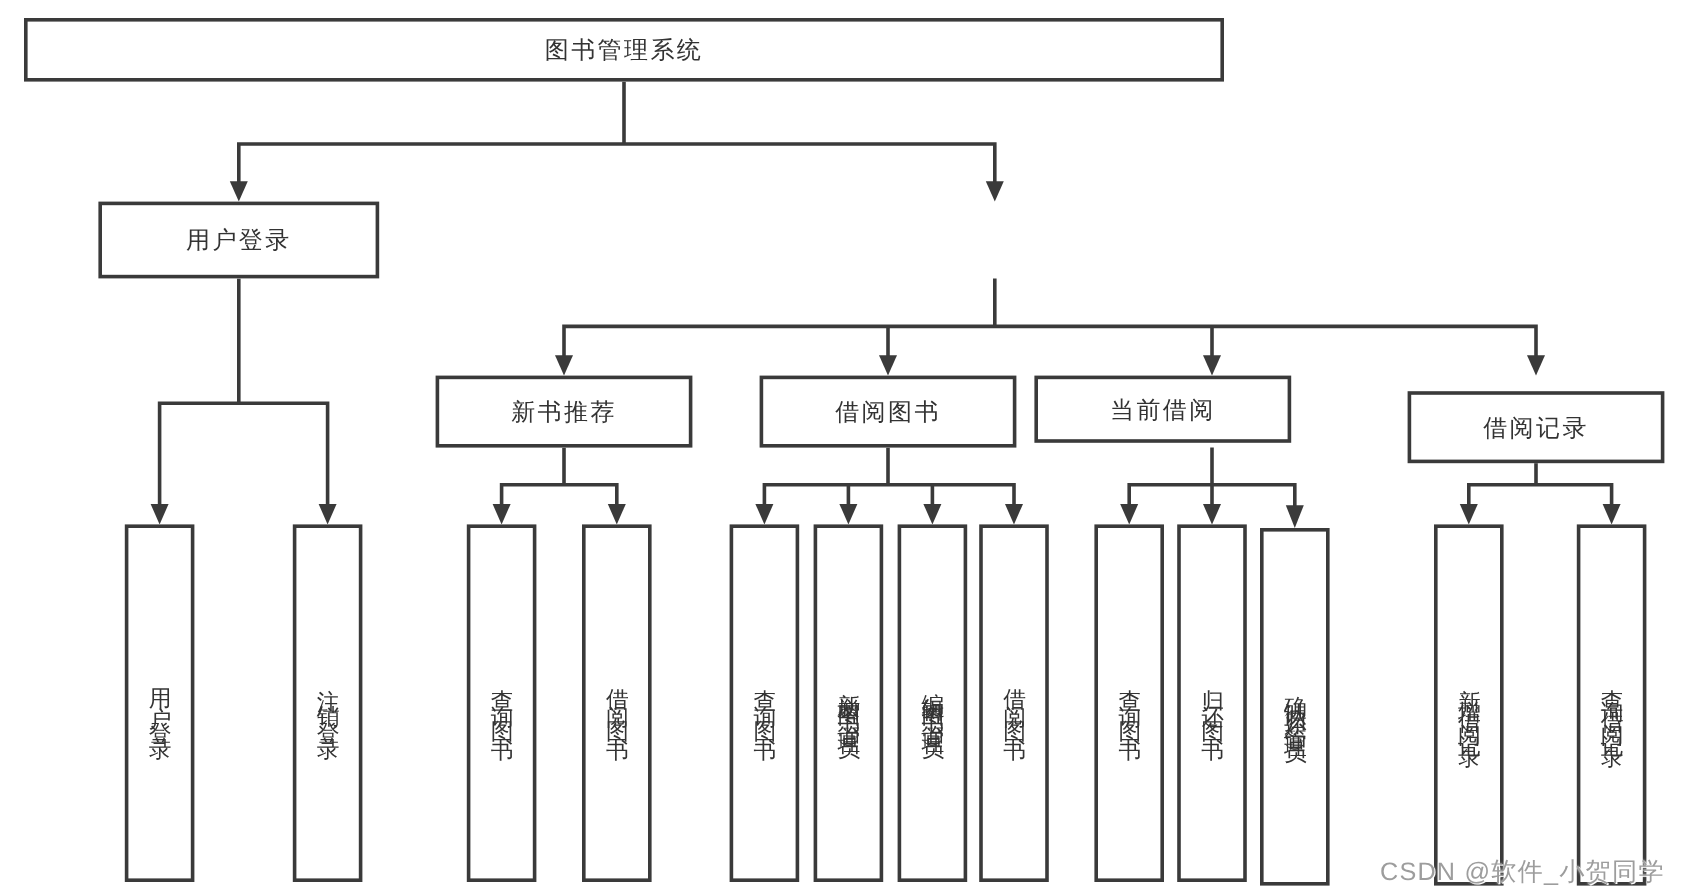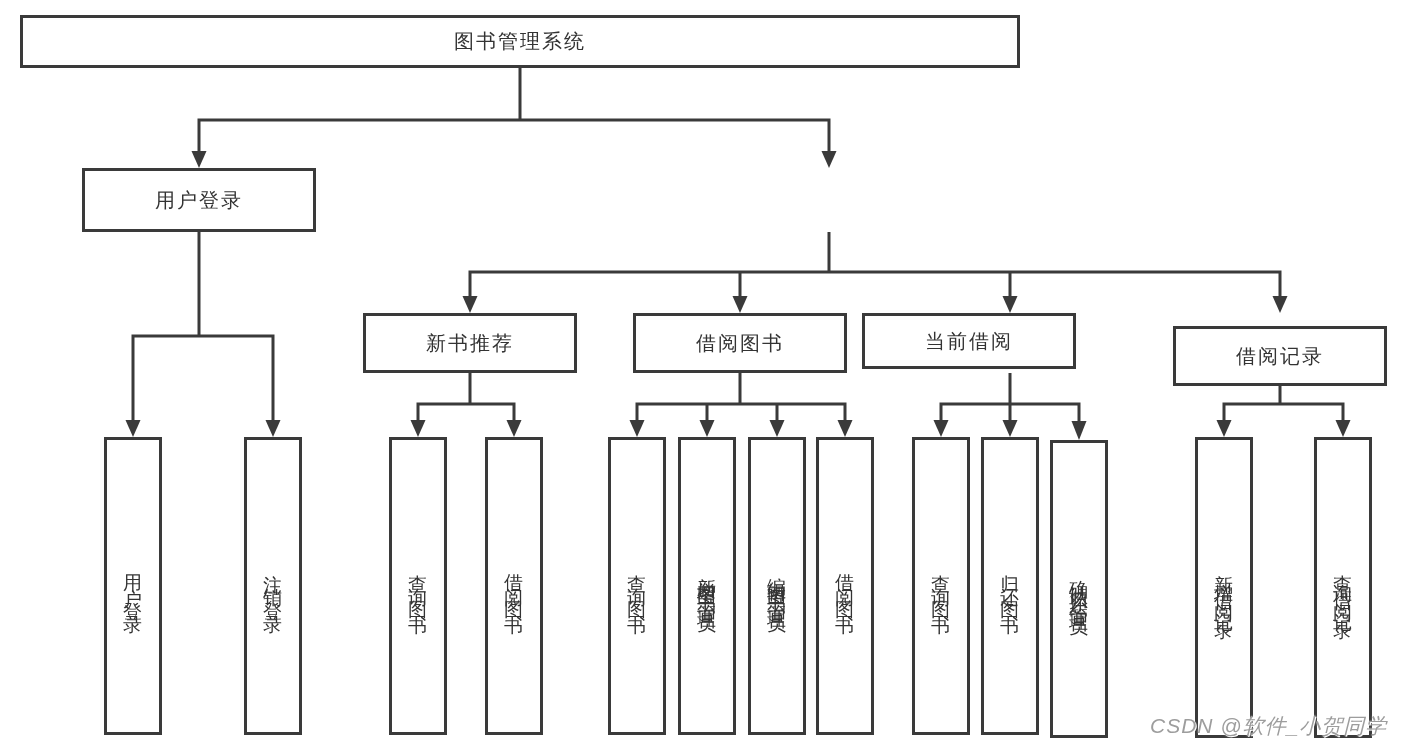--- a/index.html
+++ b/index.html
@@ -40,21 +40,20 @@
   .vnode .vtext.s6{letter-spacing:0.5em;}
   .vnode .vtext.s9{letter-spacing:0.28em;}
   .watermark{
     position:absolute;
     z-index:5;
     color:#9d9d9d;
     font-size:21px;
     letter-spacing:1px;
     text-shadow:0 0 2px #ffffff,1px 1px 0 #ffffff;
     white-space:nowrap;
-    font-style:italic;
   }
 </style>
 </head>
 <body>
 
 <div class="stage">
 
   <svg class="connectors" width="1405" height="747" viewBox="0 0 1405 747">
     <g stroke="#3a3a3a" stroke-width="3" fill="none">
 

